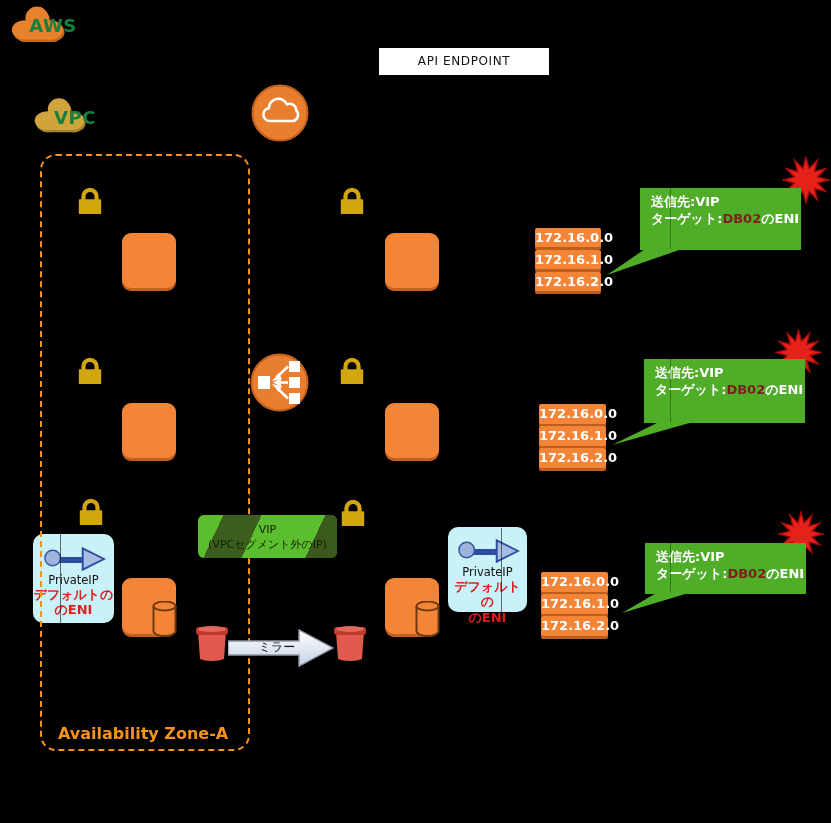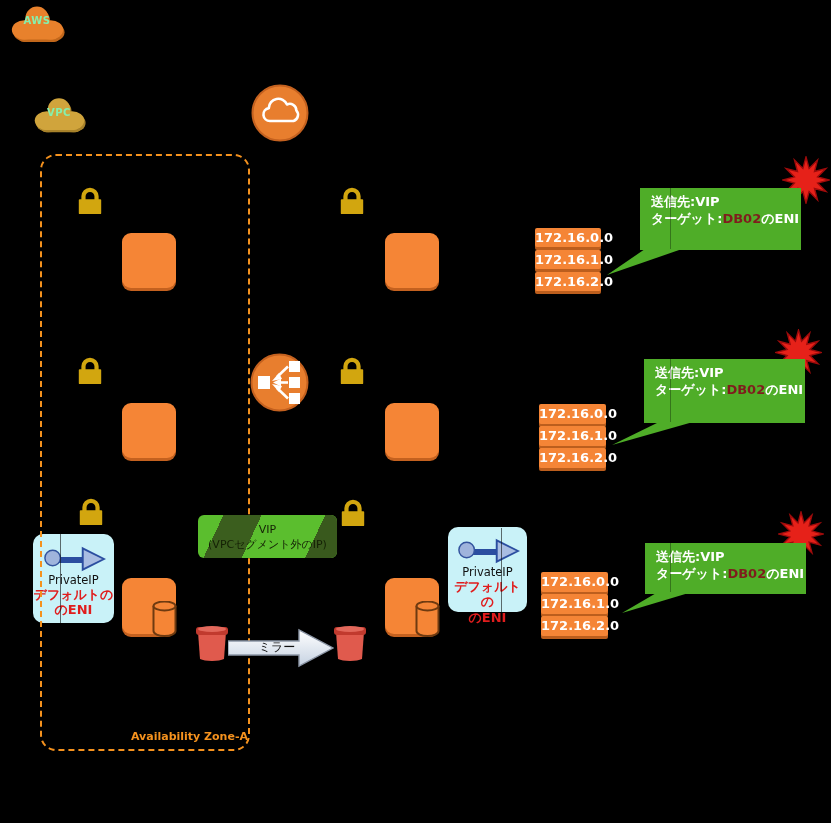--- a/index.html
+++ b/index.html
@@ -2,30 +2,30 @@
 <html><head>
 <meta charset="utf-8">
 <style>
   html,body { margin:0; padding:0; background:#000; }
   .canvas { position:relative; width:831px; height:823px; background:#000; overflow:hidden;
             font-family:"DejaVu Sans","Liberation Sans",sans-serif; }
   .abs { position:absolute; }
 
   
   .cloud-logo { z-index:2; }
-  .cloud-logo .lbl { position:absolute; left:0; top:13px; width:100%; text-align:center;
-                     color:#86efac; font-weight:bold; font-size:10px; letter-spacing:.5px; }
+  .cloud-logo .lbl { position:absolute; left:16px; top:13px; width:100%; text-align:center;
+                     color:#15803d; font-weight:bold; font-size:18px; letter-spacing:.5px; }
 
   .api-box { background:#fff; border:1px solid #000; color:#111; font-size:12px;
              letter-spacing:.6px; text-align:center; line-height:26px; z-index:2; }
 
   
   .zone { box-sizing:border-box; border:2px dashed #F5921E; border-radius:16px; z-index:2; }
-  .zone-label { position:absolute; bottom:6px; left:0; right:0; text-align:right;
-                color:#F5921E; font-weight:bold; font-size:11px; }
+  .zone-label { position:absolute; bottom:6px; left:16px; right:0; text-align:left;
+                color:#F5921E; font-weight:bold; font-size:16px; }
 
   
   .ec2 { background:#F58536; border-radius:9px; box-shadow:0 3px 0 #C4611F; z-index:2; }
   .ipbox { background:#F58536; box-shadow:0 3px 0 #BC5E1D; color:#fff; font-weight:bold;
            font-size:13px; text-align:center; border-radius:2px; z-index:2; }
 
   .cyan-card { background:#C9F2F8; border-radius:10px; text-align:center; z-index:1; }
   .cyan-card .pip { font-size:11.5px; color:#111; margin-top:1px; }
   .cyan-card .redcap { color:#E01D1D; font-weight:bold; font-size:13px; line-height:1.18; }
 
@@ -65,20 +65,21 @@
       <g fill="#E8812C">
         <ellipse cx="17" cy="28" rx="13" ry="10"></ellipse>
           <circle cx="30" cy="16" r="12"></circle>
         <ellipse cx="44" cy="28" rx="13" ry="10"></ellipse>
           <rect x="8" y="24" width="45" height="14" rx="7"></rect>
       </g>
     </svg>
     <span class="lbl">AWS</span>
   </div>
 
+  <div class="abs api-box" style="left:378px;top:47px;width:170px;height:27px">API ENDPOINT</div>
 
   <div class="abs cloud-logo" style="left:31px;top:92px;width:56px;height:46px">
     <svg width="56" height="46" viewBox="0 0 60 44">
       <g fill="#A8822A" transform="translate(1.5,2.5)">
         <ellipse cx="17" cy="28" rx="13" ry="10"></ellipse>
           <circle cx="30" cy="16" r="12"></circle>
         <ellipse cx="44" cy="28" rx="13" ry="10"></ellipse>
           <rect x="8" y="24" width="45" height="14" rx="7"></rect>
       </g>
       <g fill="#D0A43C">

